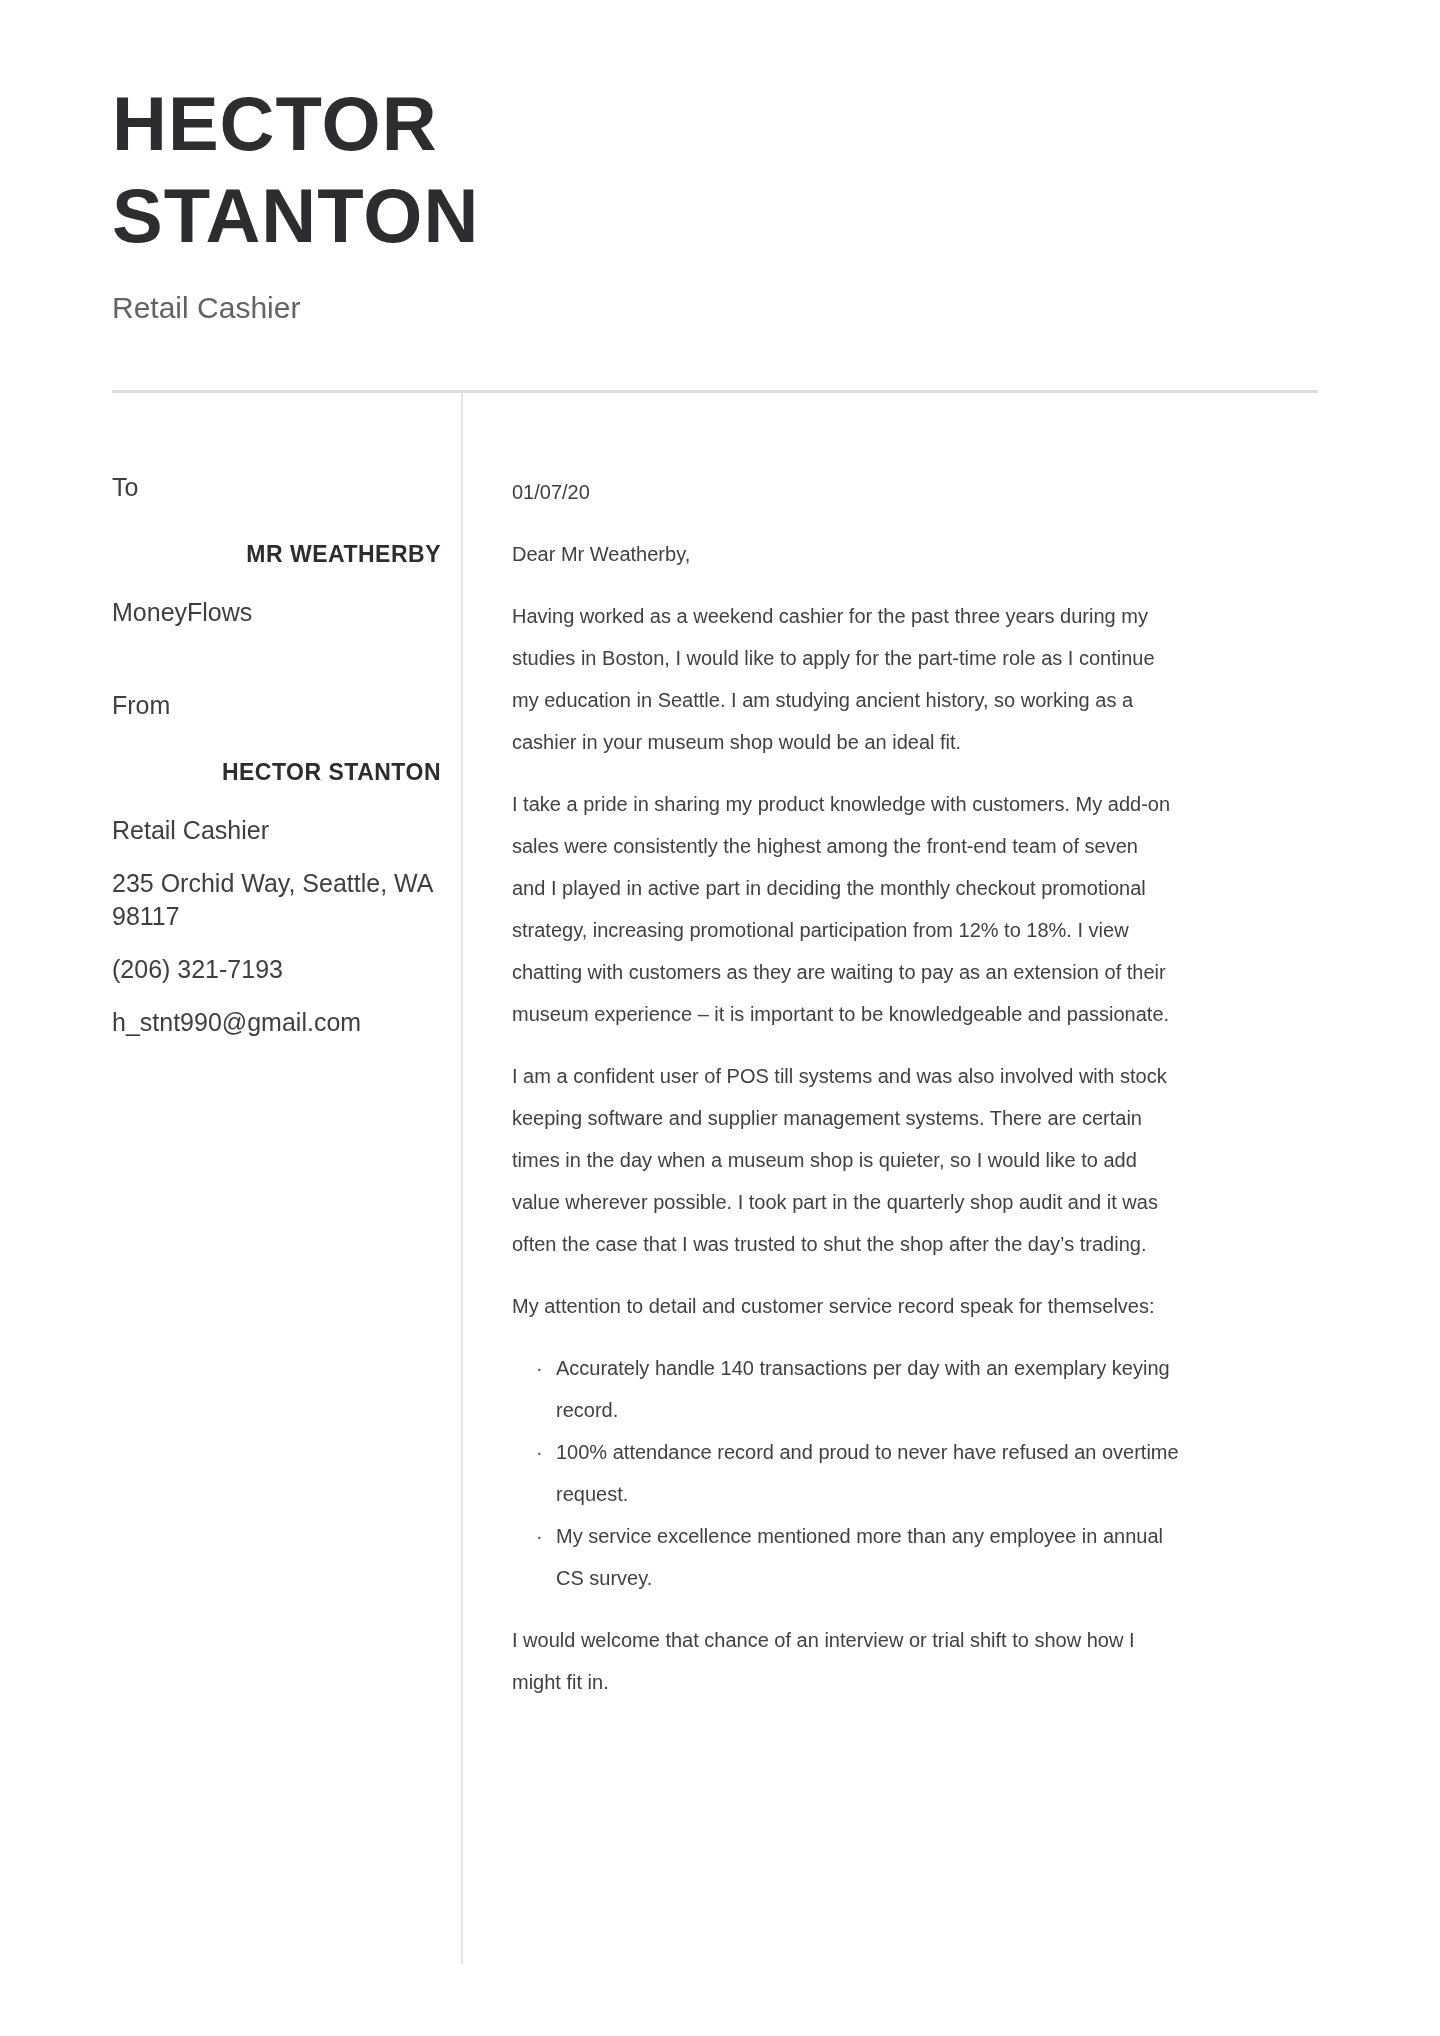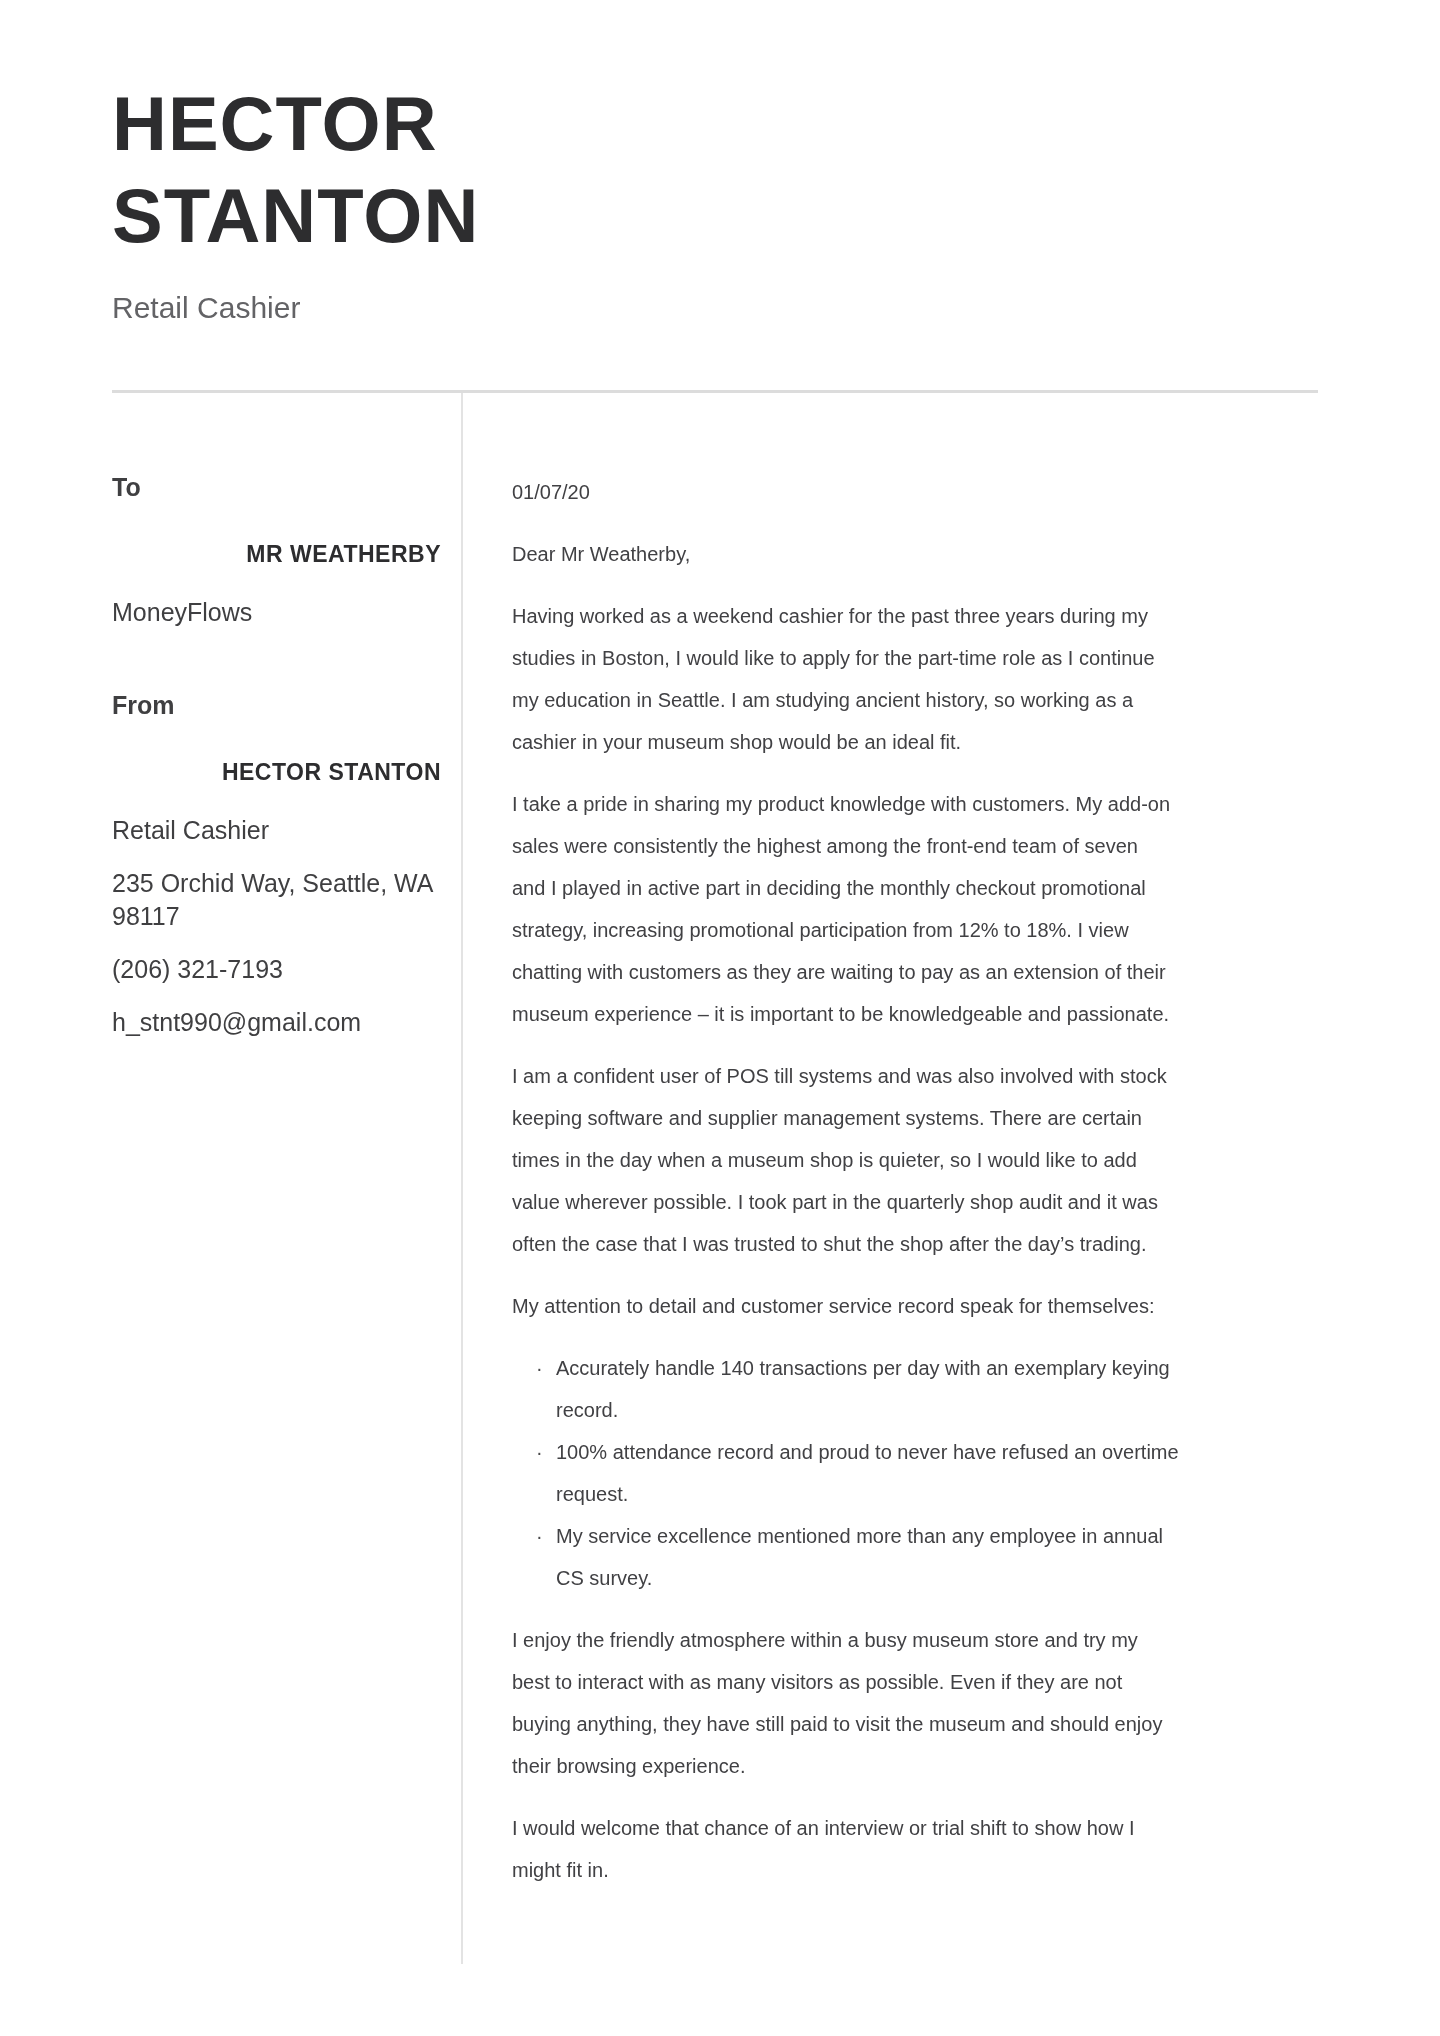--- a/index.html
+++ b/index.html
@@ -50,21 +50,20 @@
     box-sizing: border-box;
     width: 351px;
     flex-shrink: 0;
     padding: 78px 20px 0 0;
     border-right: 2px solid #e3e3e3;
   }
   .side-label {
     font-size: 25px;
     line-height: 33px;
     color: #3f3f41;
-    font-weight: bold;
   }
   .side-label.from {
     margin-top: 60px;
   }
   .side-name {
     margin-top: 36px;
     font-size: 23px;
     line-height: 28px;
     font-weight: 700;
     letter-spacing: 0.5px;
@@ -163,23 +162,19 @@
 often the case that I was trusted to shut the shop after the day’s trading.</p>
       <p>My attention to detail and customer service record speak for themselves:</p>
       <ul>
         <li>Accurately handle 140 transactions per day with an exemplary keying
 record.</li>
         <li>100% attendance record and proud to never have refused an overtime
 request.</li>
         <li>My service excellence mentioned more than any employee in annual
 CS survey.</li>
       </ul>
-      <p>I enjoy the friendly atmosphere within a busy museum store and try my
-best to interact with as many visitors as possible. Even if they are not
-buying anything, they have still paid to visit the museum and should enjoy
-their browsing experience.</p>
       <p>I would welcome that chance of an interview or trial shift to show how I
 might fit in.</p>
     </main>
 
   </div>
 
 </div>
 
 </body></html>

